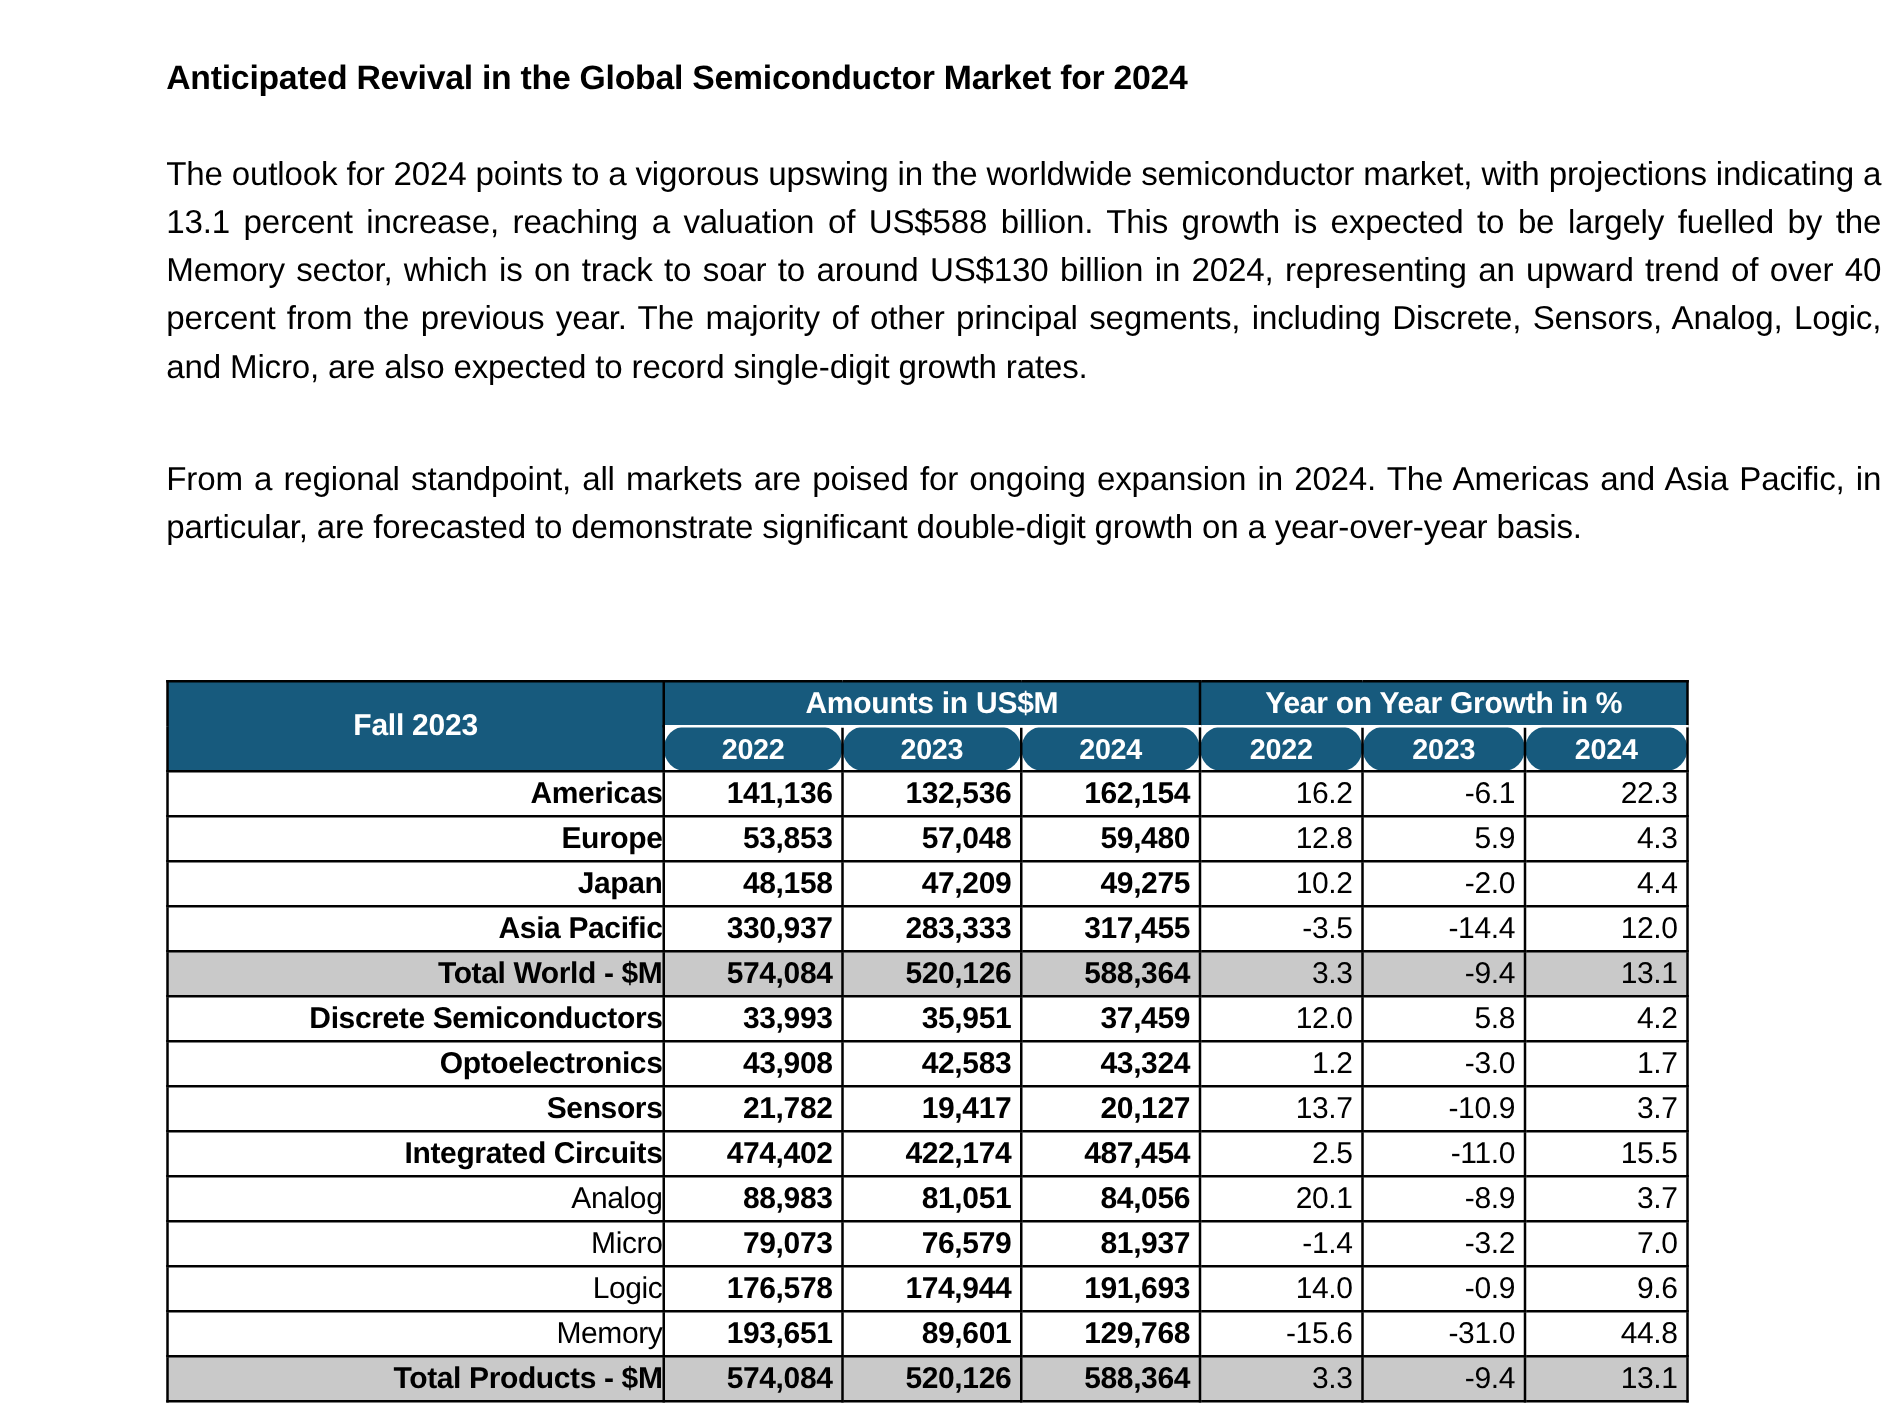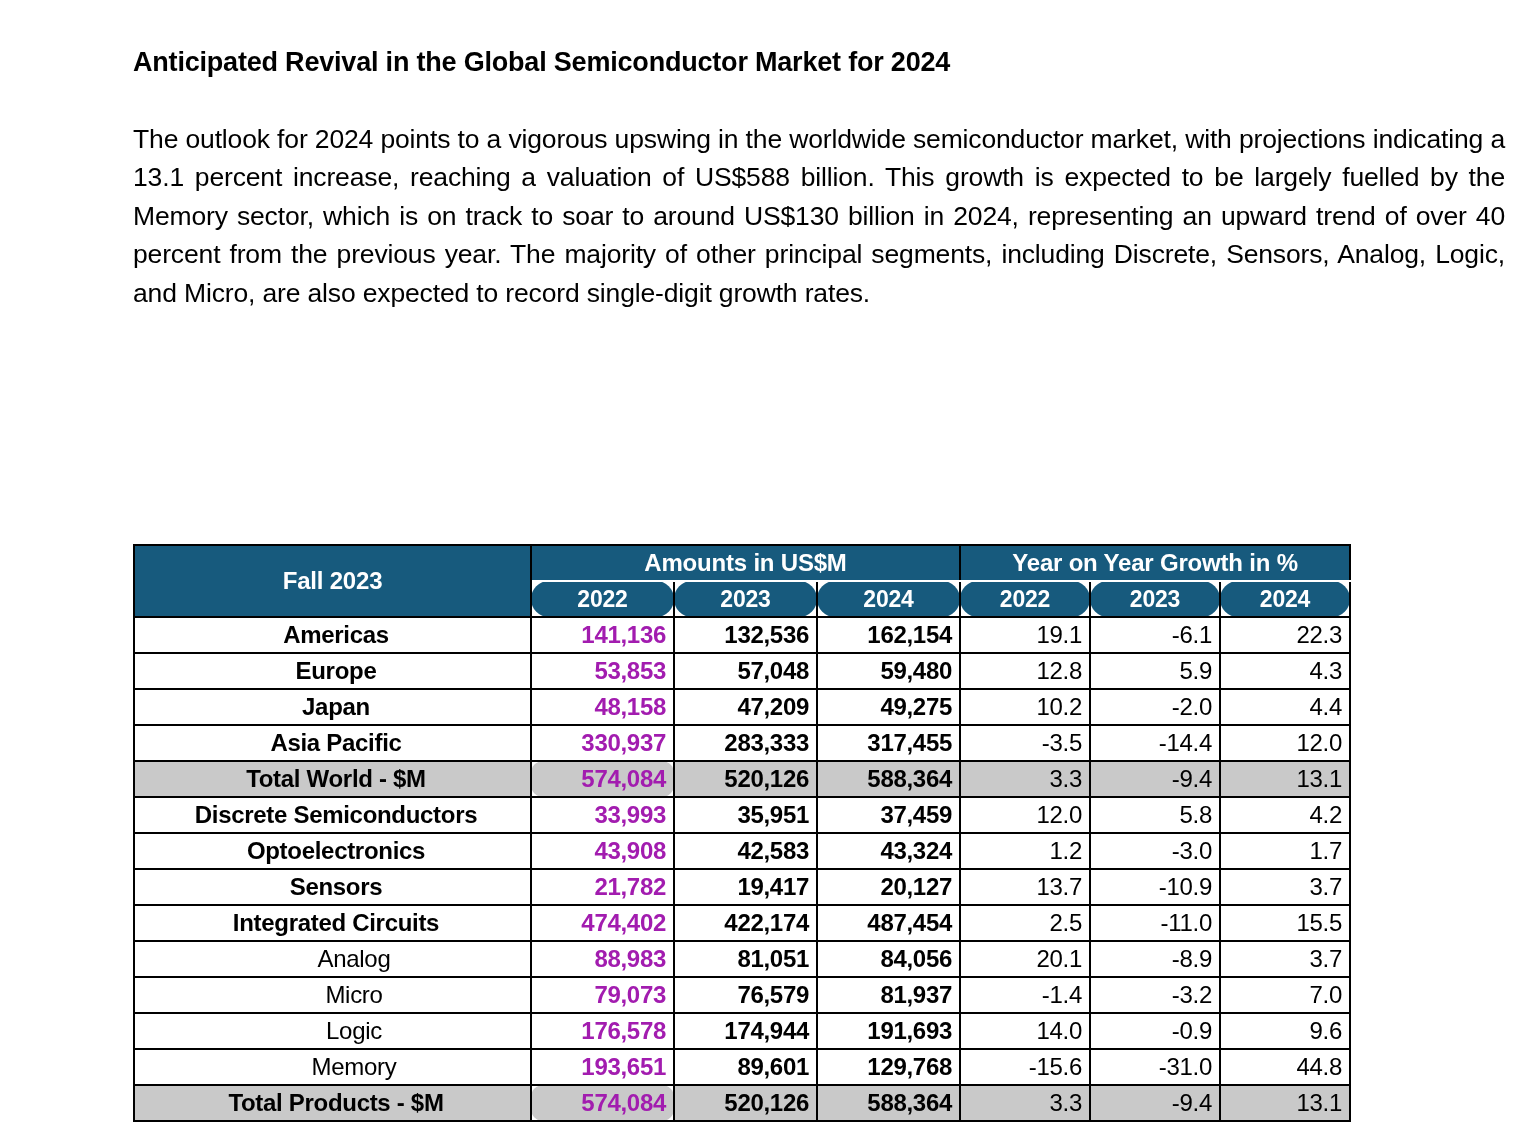--- a/index.html
+++ b/index.html
@@ -93,60 +93,60 @@
   }
   th.sep-left {
     border-left: 2.5px solid #ffffff;
   }
 
   tbody td {
     background: #ffffff;
     white-space: nowrap;
   }
   td.lbl {
-    text-align: center;
+    text-align: right;
     font-weight: bold;
     padding-left: 7px;
     font-size: 24px;
     letter-spacing: -0.3px;
   }
   td.lbl.sub {
     font-weight: normal;
     padding-left: 43px;
   }
   td.num {
     text-align: right;
     padding-right: 7px;
     font-weight: bold;
     font-size: 24px;
     letter-spacing: -0.3px;
   }
   td.num.muted {
-    color: #a21caf;
-    border-radius: 12px;
+    color: #000000;
   }
   td.num.pct {
     font-weight: normal;
   }
   tr.total td {
     background: #c9c9c9;
   }
   tr.total td.num.pct {
     font-weight: normal;
   }
 </style>
 </head>
 <body>
 
 <div class="page">
 
   <h1 class="doc-title">Anticipated Revival in the Global Semiconductor Market for 2024</h1>
 
   <p class="body-para" id="para-1">The outlook for 2024 points to a vigorous upswing in the worldwide semiconductor market, with projections indicating a 13.1 percent increase, reaching a valuation of US$588 billion. This growth is expected to be largely fuelled by the Memory sector, which is on track to soar to around US$130 billion in 2024, representing an upward trend of over 40 percent from the previous year. The majority of other principal segments, including Discrete, Sensors, Analog, Logic, and Micro, are also expected to record single-digit growth rates.</p>
 
+  <p class="body-para" id="para-2">From a regional standpoint, all markets are poised for ongoing expansion in 2024. The Americas and Asia Pacific, in particular, are forecasted to demonstrate significant double-digit growth on a year-over-year basis.</p>
 
 
   <table class="wsts-table">
     <colgroup>
       <col class="c-label">
       <col class="c-amt">
         <col class="c-amt">
         <col class="c-amt">
       <col class="c-grw">
         <col class="c-grw">
@@ -166,21 +166,21 @@
         <th class="yr-cell">2023</th>
         <th class="yr-cell">2024</th>
       </tr>
     </thead>
     <tbody id="table-body">
         <tr>
           <td class="lbl">Americas</td>
           <td class="num muted">141,136</td>
           <td class="num">132,536</td>
           <td class="num">162,154</td>
-          <td class="num pct">19.1</td>
+          <td class="num pct">16.2</td>
           <td class="num pct">-6.1</td>
           <td class="num pct">22.3</td>
         </tr>
         <tr>
           <td class="lbl">Europe</td>
           <td class="num muted">53,853</td>
           <td class="num">57,048</td>
           <td class="num">59,480</td>
           <td class="num pct">12.8</td>
           <td class="num pct">5.9</td>

